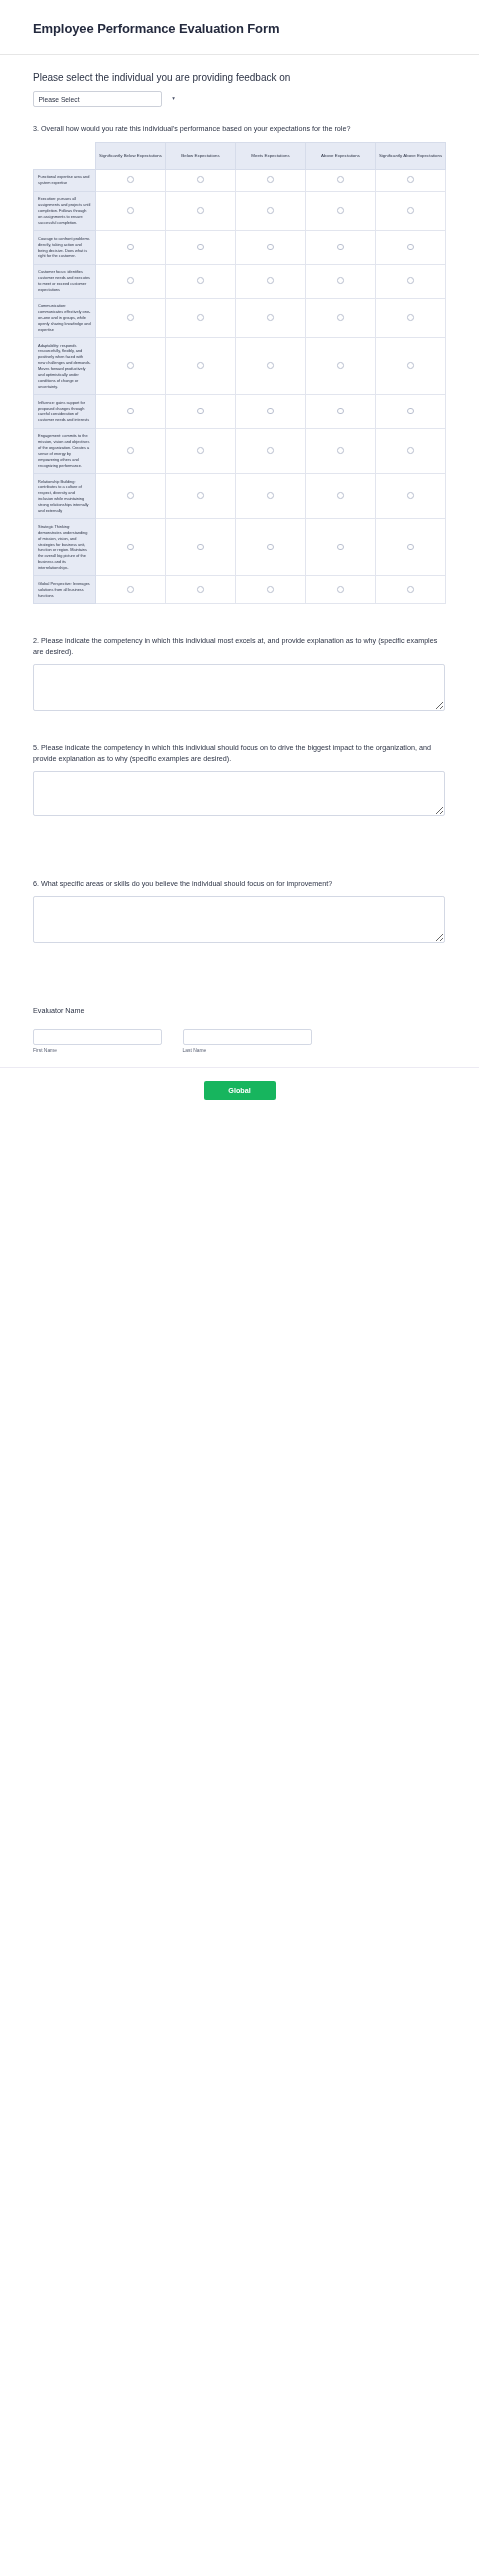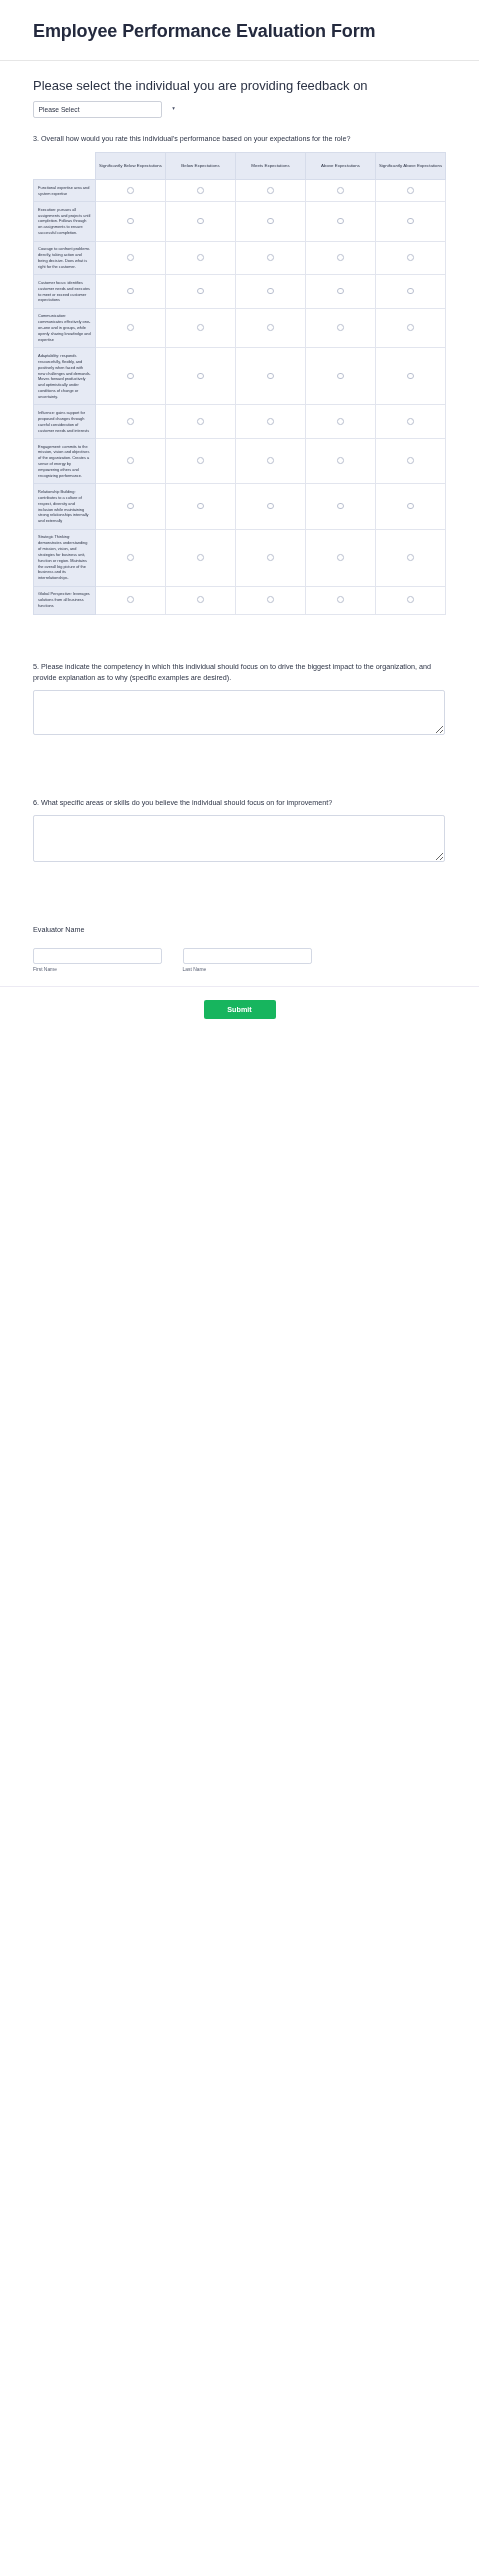--- a/index.html
+++ b/index.html
@@ -19,35 +19,35 @@
     background: #ffffff;
     padding: 0;
   }
 
   
   .form-header {
     padding: 20.6px 33px 17.5px 33px;
     border-bottom: 0.5px solid #e6e6e6;
   }
   .form-title {
-    font-size: 18px;
+    font-size: 13px;
     line-height: 1.2;
     font-weight: bold;
     color: #242a3e;
     margin: 0;
     letter-spacing: -0.1px;
   }
 
   
   .field {
     padding: 0 33px;
     margin-top: 16.5px;
   }
   .field-label {
-    font-size: 13px;
+    font-size: 10px;
     line-height: 1.45;
     color: #2c3345;
     margin-bottom: 5.2px;
     max-width: 407px;
   }
   .q-label {
     font-size: 7.2px;
     line-height: 1.5;
     color: #2c3345;
     margin-bottom: 6.2px;
@@ -348,20 +348,24 @@
           <td class="opt-cell"><span class="radio-dot"></span></td>
           <td class="opt-cell"><span class="radio-dot"></span></td>
           <td class="opt-cell"><span class="radio-dot"></span></td>
         </tr>
       </tbody>
     </table>
   </div>
 
   <div class="spacer-lg"></div>
 
+  <div class="field">
+    <div class="q-label">2. Please indicate  the competency in which this individual most excels at, and provide explanation as to why (specific examples are desired).</div>
+    <textarea class="answer ta-h1" placeholder="" style=""></textarea>
+  </div>
 
   <div class="spacer-lg"></div>
 
   <div class="field">
     <div class="q-label">5. Please indicate the competency in which this individual should focus on to drive the biggest impact to the organization, and provide explanation as to why (specific examples are desired).</div>
     <textarea class="answer ta-h2" placeholder="" style=""></textarea>
   </div>
 
   <div class="spacer-lg"></div>
 
@@ -394,17 +398,17 @@
       <div class="name-col">
         <input class="name-input" type="text" placeholder="" style="">
         <div class="sub-label">Last Name</div>
       </div>
     </div>
   </div>
 
   <hr class="bottom-rule">
 
   <div class="submit-wrap">
-    <button class="submit-btn">Submit</button>
+    <button class="submit-btn">Global</button>
   </div>
 
 </div>
 
 
 </body></html>

